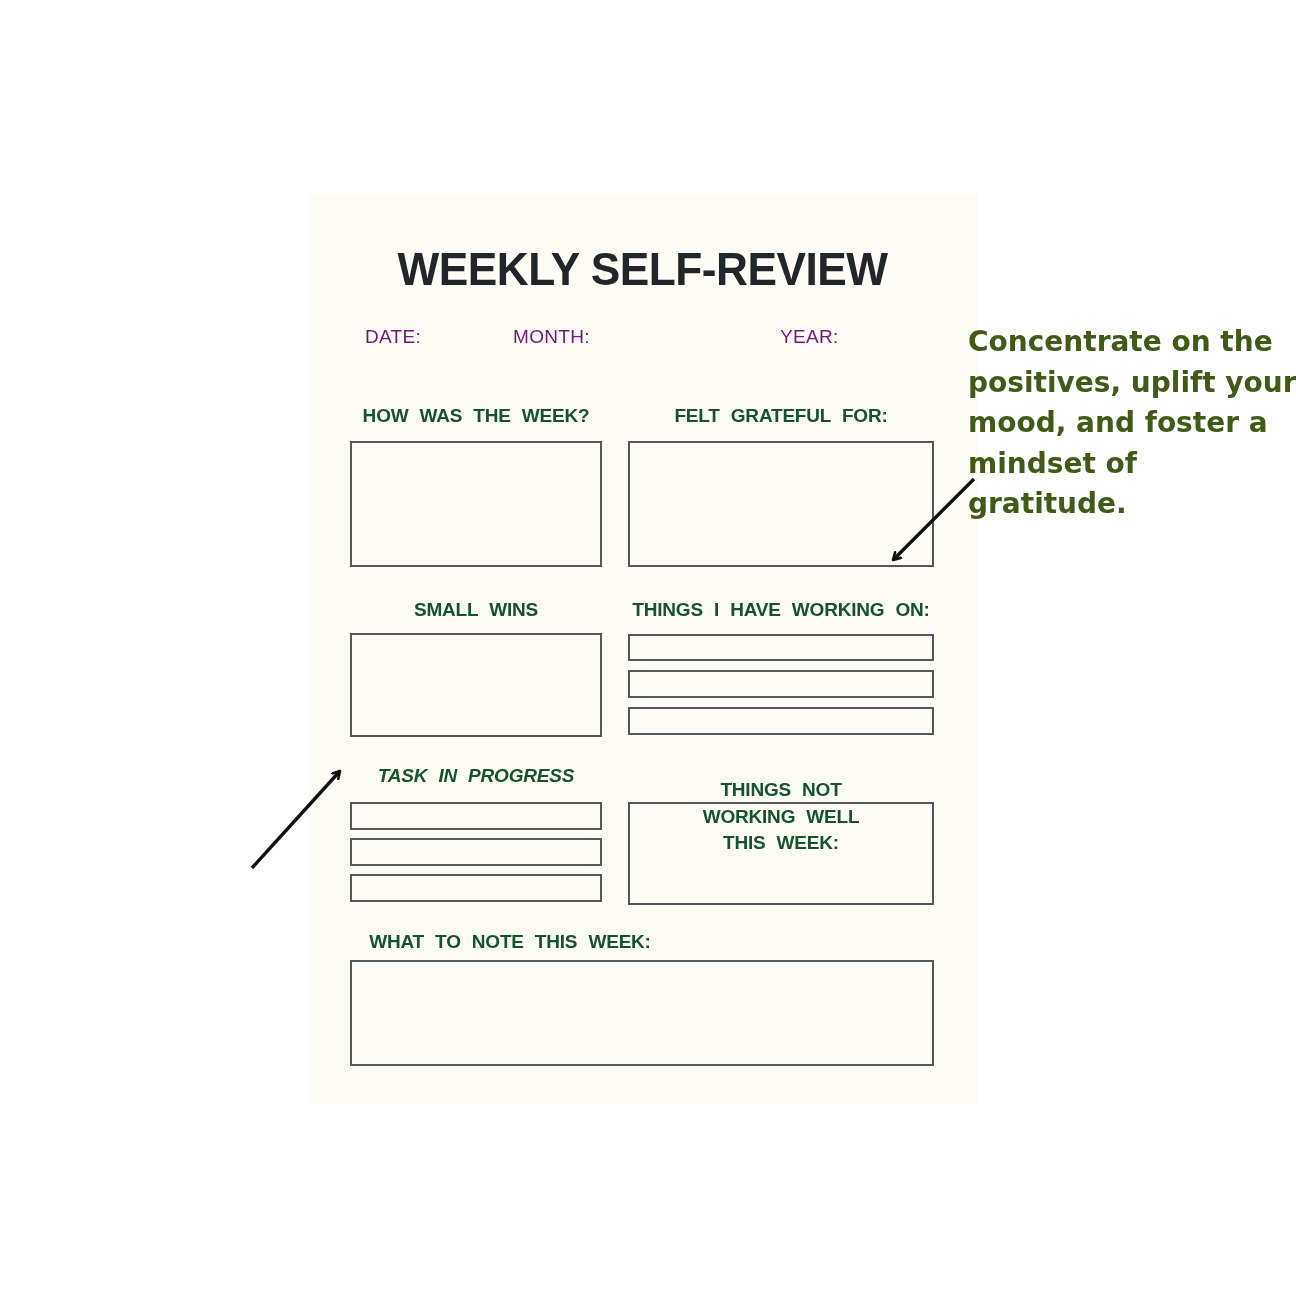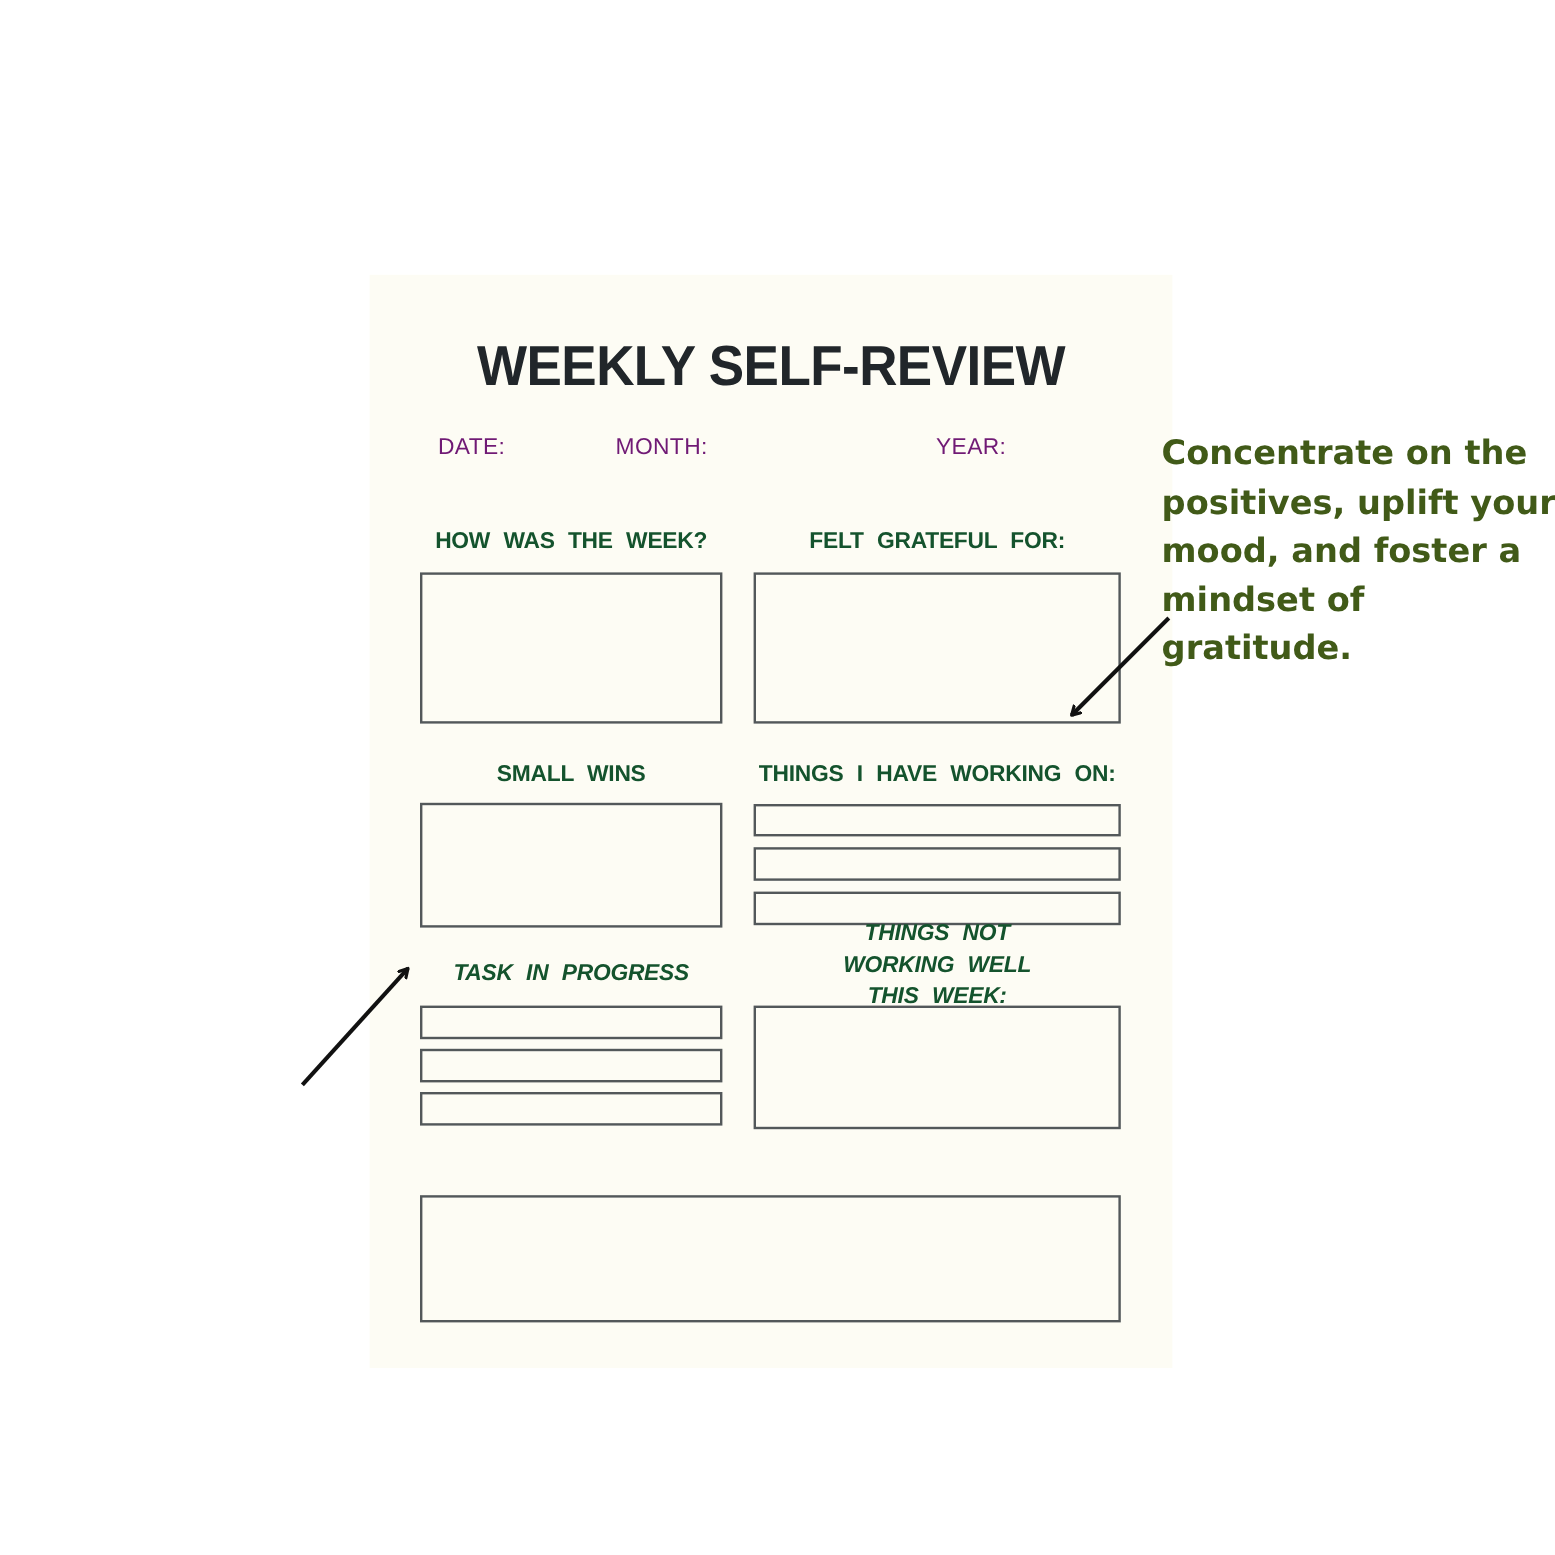--- a/index.html
+++ b/index.html
@@ -1,20 +1,20 @@
 <!DOCTYPE html>
 <html><head>
 <meta charset="utf-8">
 <style>
   html,body{margin:0;padding:0;}
   body{
     width:1296px;height:1296px;position:relative;background:#ffffff;
     font-family:"Liberation Sans", sans-serif;overflow:hidden;
   }
-  .canvas{position:absolute;inset:0;width:1296px;height:920px;margin-top:36px;}
+  .canvas{position:absolute;inset:0;width:1296px;height:920px;}
 
   
   .page{
     position:absolute;left:308px;top:193px;width:669px;height:911px;
     background:#fdfcf4;
   }
   .page-title{
     position:absolute;left:0;top:48px;width:100%;text-align:center;
     font-size:47px;font-weight:800;color:#21262a;letter-spacing:-0.5px;
     margin:0;transform:scaleX(0.94);transform-origin:50% 50%;
@@ -46,21 +46,21 @@
   .box-grateful{left:320px;top:248px;width:306px;height:126px;}
   
   .lbl-smallwins{top:404px;}
   .lbl-improved{top:404px;}
   .box-smallwins{left:42px;top:440px;width:252px;height:104px;}
   .line-improved-1{left:320px;top:441px;width:306px;height:27px;}
   .line-improved-2{left:320px;top:477px;width:306px;height:28px;}
   .line-improved-3{left:320px;top:514px;width:306px;height:28px;}
   
   .lbl-task{top:570px;font-style:italic;}
-  .lbl-notworking{top:536px;left:373px;width:200px;font-style:italic;}
+  .lbl-notworking{top:584px;left:373px;width:200px;}
   .line-task-1{left:42px;top:609px;width:252px;height:28px;}
   .line-task-2{left:42px;top:645px;width:252px;height:28px;}
   .line-task-3{left:42px;top:681px;width:252px;height:28px;}
   .box-notworking{left:320px;top:609px;width:306px;height:103px;}
   
   .lbl-note{top:736px;left:42px;width:320px;}
   .box-note{left:42px;top:767px;width:584px;height:106px;}
 
   
   .annotation{
@@ -98,20 +98,21 @@
     <div class="box line-improved-2"></div>
     <div class="box line-improved-3"></div>
 
     <div class="sec-label col-left lbl-task">TASK IN PROGRESS</div>
     <div class="sec-label lbl-notworking">THINGS NOT WORKING WELL THIS WEEK:</div>
     <div class="box line-task-1"></div>
     <div class="box line-task-2"></div>
     <div class="box line-task-3"></div>
     <div class="box box-notworking"></div>
 
+    <div class="sec-label lbl-note">WHAT TO NOTE THIS WEEK:</div>
     <div class="box box-note"></div>
   </div>
 
   <div class="annotation annotation-right">Concentrate on the positives, uplift your mood, and foster a mindset of gratitude.</div>
 
   <svg class="arrow-layer" width="1296" height="1296" viewBox="0 0 1296 1296">
     <defs>
       <marker id="ah" markerWidth="12" markerHeight="12" refX="8" refY="5" orient="auto" markerUnits="userSpaceOnUse">
         <path d="M1,1 L8,5 L1,9" fill="none" stroke="#111111" stroke-width="2.6" stroke-linecap="round" stroke-linejoin="round"></path>
       </marker>

